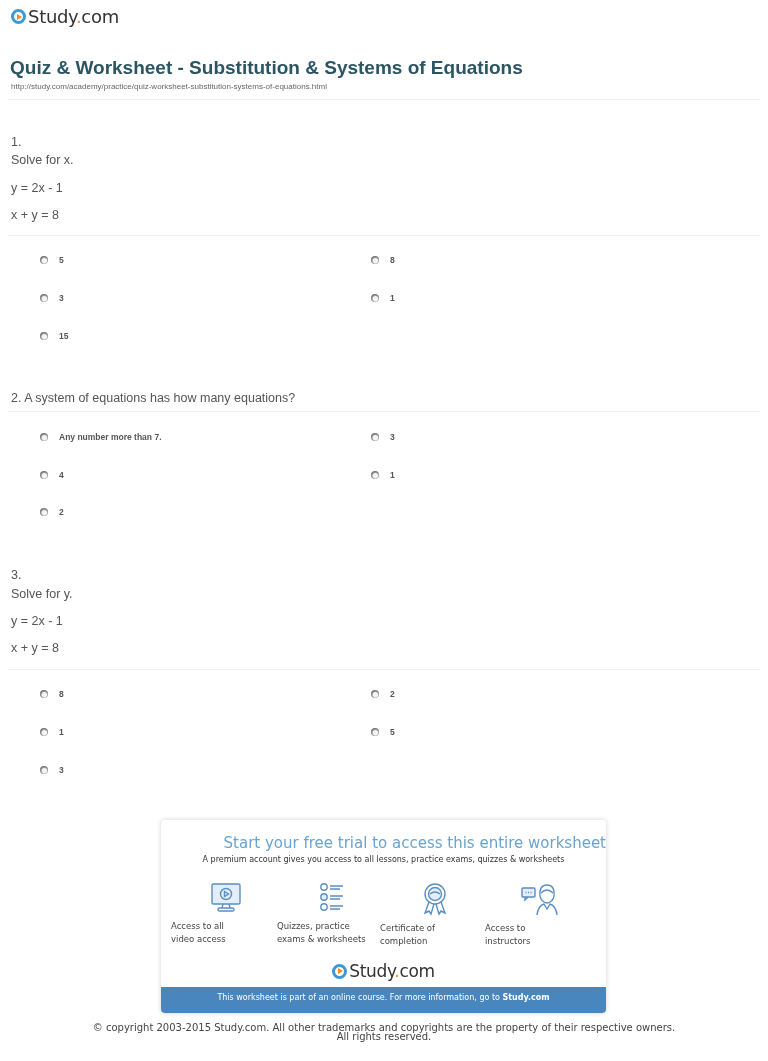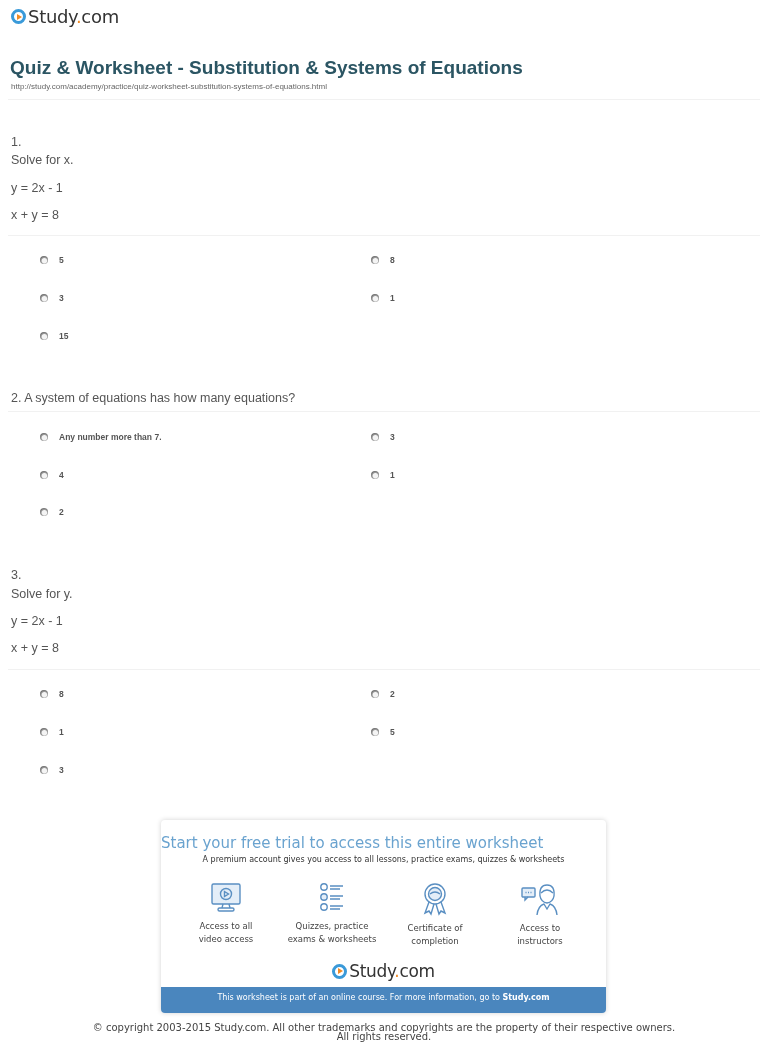--- a/index.html
+++ b/index.html
@@ -19,23 +19,23 @@
     .title { position: absolute; left: 10px; top: 57px; font-size: 19px; font-weight: bold; color: #2b5563; }
     .url { position: absolute; left: 11px; top: 82px; font-size: 8px; color: #666; }
     .hr { position: absolute; left: 8px; width: 752px; height: 1px; background: #f1f1f1; }
 
     .q-text { position: absolute; left: 11px; font-size: 12.5px; color: #555; }
     .opt { position: absolute; display: flex; align-items: center; }
     .radio { width: 8px; height: 8px; border-radius: 50%; background: radial-gradient(circle at 55% 60%, #f4f4f4 0 35%, #9a9a9a 50%, #6e6e6e 70%); margin-right: 11px; }
     .opt-label { font-size: 8.5px; font-weight: bold; color: #555; }
 
     .promo { position: absolute; left: 161px; top: 820px; width: 445px; height: 193px; background: #fff; border-radius: 4px; box-shadow: 0 0 5px rgba(0,0,0,0.18); overflow: hidden; }
-    .promo-head { position: absolute; left: 0; width: 100%; top: 14px; text-align: left; font-family: "DejaVu Sans", sans-serif; font-size: 15px; color: #6aa3cf; font-weight: normal; }
+    .promo-head { position: absolute; left: 0; width: 100%; top: 14px; text-align: right; font-family: "DejaVu Sans", sans-serif; font-size: 15px; color: #6aa3cf; font-weight: normal; }
     .promo-sub { position: absolute; left: 0; width: 100%; top: 35px; text-align: center; font-family: "DejaVu Sans", sans-serif; font-size: 8px; color: #333; }
-    .feat { position: absolute; top: 62px; width: 110px; text-align: center; }
+    .feat { position: absolute; top: 62px; width: 110px; text-align: left; }
     .feat svg { display: block; margin: 0 auto; }
     .feat-label { font-family: "DejaVu Sans", sans-serif; font-size: 8.5px; color: #444; line-height: 13px; margin-top: 6px; }
     .promo-logo { left: 0; width: 100%; justify-content: center; top: 141px; }
     .promo-logo .mark { width: 15px; height: 15px; }
     .promo-logo .txt { font-size: 17px; }
     .promo-bar { position: absolute; left: 0; bottom: 0; width: 100%; height: 26px; background: #4a86be; color: #fff; font-family: "DejaVu Sans", sans-serif; font-size: 8px; text-align: center; line-height: 22px; }
     .promo-bar b { font-weight: bold; }
 
     .copyright { position: absolute; left: 0; width: 768px; top: 1023px; text-align: center; font-family: "DejaVu Sans", sans-serif; font-size: 10px; color: #444; line-height: 9px; }
   </style>

